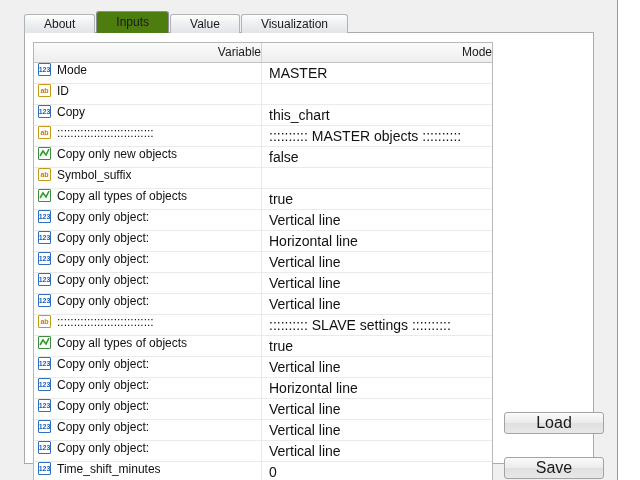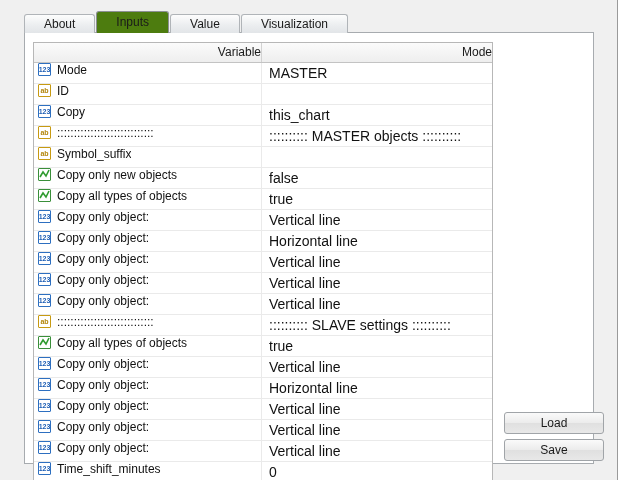--- a/index.html
+++ b/index.html
@@ -183,29 +183,29 @@
     text-overflow: clip;
   }
   
   .btn {
     position: absolute;
     width: 100px;
     height: 22px;
     background: linear-gradient(to bottom, #fafafa 0%, #ececec 48%, #e0e0e0 52%, #e8e8e8 100%);
     border: 1px solid #a0a4a8;
     border-radius: 3px;
-    font-size: 12px;
+    font-size: 16px;
     color: #1a1a1a;
     text-align: center;
     line-height: 20px;
     box-sizing: border-box;
     cursor: default;
   }
   #btn-load { left: 504px; top: 412px; }
-  #btn-save { left: 504px; top: 439px; }
+  #btn-save { left: 504px; top: 457px; }
 </style>
 </head>
 <body>
 
 <div class="window">
 
   <div class="tabstrip">
     <div class="tab">About</div>
     <div class="tab active">Inputs</div>
     <div class="tab">Value</div>
@@ -243,38 +243,38 @@
         </div>
         <div class="row">
           <div class="cell-var">
             <span class="vicon iab">ab</span>
             <span class="vname">:::::::::::::::::::::::::::::</span>
           </div>
           <div class="cell-val">:::::::::: MASTER objects ::::::::::</div>
         </div>
         <div class="row">
           <div class="cell-var">
-            <span class="vicon iab">ab</span>
-            <span class="vname">Symbol_suffix</span>
-          </div>
-          <div class="cell-val"></div>
-        </div>
-        <div class="row">
-          <div class="cell-var">
             <span class="vicon ibool">
               <svg width="11" height="11" viewBox="0 0 11 11">
                 <polyline points="1,8 4,3 7,7 10,1" fill="none" stroke="#2f9b2f" stroke-width="1.6"></polyline>
               </svg>
             </span>
             <span class="vname">Copy only new objects</span>
           </div>
           <div class="cell-val">false</div>
         </div>
         <div class="row">
           <div class="cell-var">
+            <span class="vicon iab">ab</span>
+            <span class="vname">Symbol_suffix</span>
+          </div>
+          <div class="cell-val"></div>
+        </div>
+        <div class="row">
+          <div class="cell-var">
             <span class="vicon ibool">
               <svg width="11" height="11" viewBox="0 0 11 11">
                 <polyline points="1,8 4,3 7,7 10,1" fill="none" stroke="#2f9b2f" stroke-width="1.6"></polyline>
               </svg>
             </span>
             <span class="vname">Copy all types of objects</span>
           </div>
           <div class="cell-val">true</div>
         </div>
         <div class="row">

